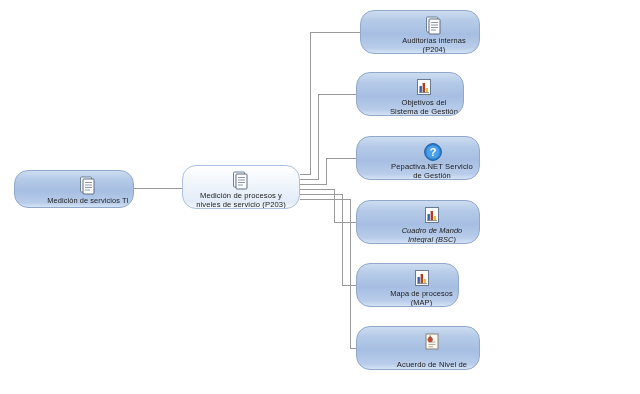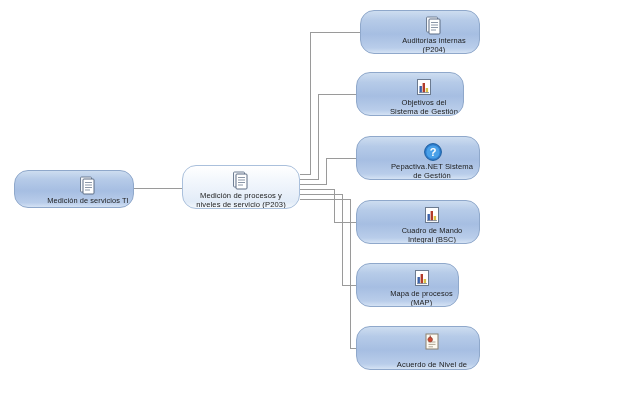--- a/index.html
+++ b/index.html
@@ -132,23 +132,23 @@
             <line x1="4" y1="14.6" x2="14" y2="14.6" stroke="#6b7a8f" stroke-width="0.8"></line>
           </svg></span>
         <div class="node-label wide">Objetivos del Sistema de Gestión (OBJ)</div>
       </div>
       <div class="node filled" style="left: 356px; top: 136px; width: 124px; height: 44px;">
         <span class="node-icon"><svg viewBox="0 0 20 20" width="20" height="20" xmlns="http://www.w3.org/2000/svg">
             <circle cx="10" cy="10" r="8.4" fill="#2f7fd0" stroke="#1d5e9e" stroke-width="1"></circle>
             <circle cx="10" cy="10" r="6.6" fill="#49a0e8"></circle>
             <text x="10" y="14.4" font-family="Liberation Sans, sans-serif" font-size="11" font-weight="bold" fill="#ffffff" text-anchor="middle">?</text>
           </svg></span>
-        <div class="node-label wide">Pepactiva.NET Sistema de Gestión</div>
+        <div class="node-label wide">Pepactiva.NET Servicio de Gestión</div>
       </div>
-      <div class="node filled" style="left: 356px; top: 200px; width: 124px; height: 44px;">
+      <div class="node filled" style="left: 356px; top: 200px; width: 124px; height: 44px; font-style: italic;">
         <span class="node-icon"><svg viewBox="0 0 18 20" width="18" height="20" xmlns="http://www.w3.org/2000/svg">
             <rect x="2.5" y="1.5" width="13" height="15" fill="#ffffff" stroke="#6b7a8f" stroke-width="1"></rect>
             <rect x="4.5" y="8" width="2.4" height="6.5" fill="#3a61a8"></rect>
             <rect x="7.6" y="5" width="2.4" height="9.5" fill="#b33b2a"></rect>
             <rect x="10.7" y="10" width="2.4" height="4.5" fill="#d8c24a"></rect>
             <line x1="4" y1="14.6" x2="14" y2="14.6" stroke="#6b7a8f" stroke-width="0.8"></line>
           </svg></span>
         <div class="node-label">Cuadro de Mando Integral (BSC)</div>
       </div>
       <div class="node filled" style="left: 356px; top: 263px; width: 103px; height: 44px;">

